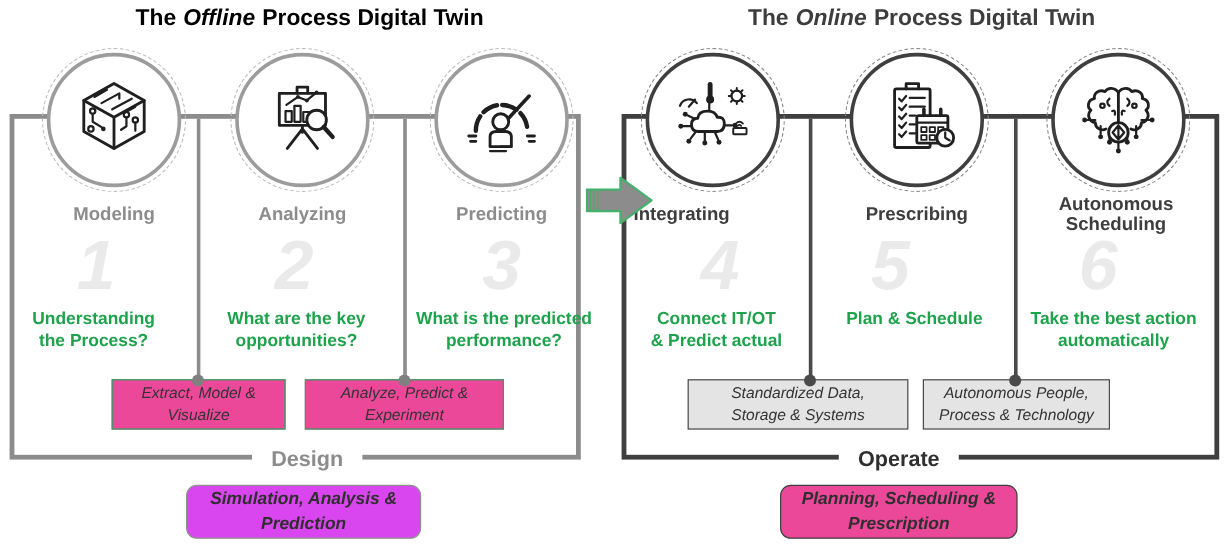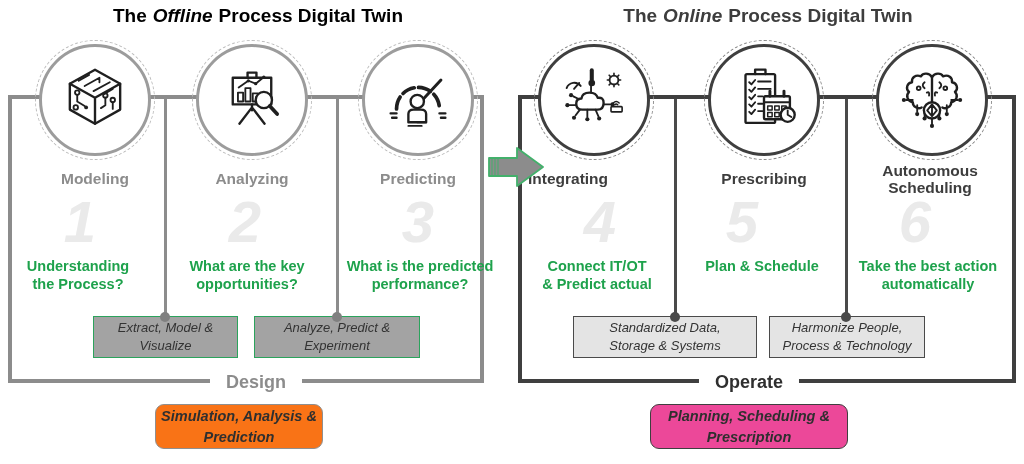--- a/index.html
+++ b/index.html
@@ -50,35 +50,35 @@
 
   
   .question{position:absolute;top:258px;width:178px;text-align:center;font-weight:bold;
             font-size:14.5px;color:#1ea24c;line-height:1.24;z-index:5;}
   .question span{display:block;}
 
   
   .info-box{position:absolute;top:316px;height:42px;display:flex;flex-direction:column;
             justify-content:center;text-align:center;font-style:italic;font-size:13px;
             color:#333;line-height:1.35;z-index:3;}
-  .info-box.green{background:#a3a3a3;border:1.5px solid #2ba35c;}
+  .info-box.green{background:#ec4899;border:1.5px solid #2ba35c;}
   .info-box.gray{background:#e4e4e4;border:1.5px solid #4a4a4a;}
   .info-box span{display:block;}
 
   
   .bracket-label{position:absolute;top:369px;transform:translateX(-50%);background:#fff;
                  padding:0 16px;font-weight:bold;font-size:18px;line-height:26px;z-index:6;}
   .bracket-label.design{left:256px;color:#8c8c8c;}
   .bracket-label.operate{left:749px;color:#2f2f2f;}
 
   
   .summary{position:absolute;top:404px;height:45px;border-radius:9px;display:flex;
            flex-direction:column;justify-content:center;text-align:center;font-weight:bold;
            font-style:italic;font-size:14.5px;color:#2f2f2f;line-height:1.4;z-index:5;}
-  .summary.mint{left:155px;width:168px;background:#f97316;border:1.5px solid #8f8f8f;}
+  .summary.mint{left:155px;width:196px;background:#d946ef;border:1.5px solid #8f8f8f;}
   .summary.grayb{left:650px;width:198px;background:#ec4899;border:1.5px solid #3f3f3f;}
   .summary span{display:block;}
 
   
   .arrow{position:absolute;left:488px;top:147px;z-index:7;}
 
   
   .c1{left:39px;}  .c2{left:196px;} .c3{left:362px;}
   .c4{left:538px;} .c5{left:708px;} .c6{left:876px;}
   .l1{left:15px;}  .l2{left:172px;} .l3{left:338px;}
@@ -265,21 +265,21 @@
   </div>
   <div class="info-box green b2">
     <span>Analyze, Predict &amp;</span>
     <span>Experiment</span>
   </div>
   <div class="info-box gray b3">
     <span>Standardized Data,</span>
     <span>Storage &amp; Systems</span>
   </div>
   <div class="info-box gray b4">
-    <span>Harmonize People,</span>
+    <span>Autonomous People,</span>
     <span>Process &amp; Technology</span>
   </div>
 
   <div class="bracket-label design">Design</div>
   <div class="bracket-label operate">Operate</div>
 
   <div class="summary mint">
     <span>Simulation, Analysis &amp;</span>
     <span>Prediction</span>
   </div>

